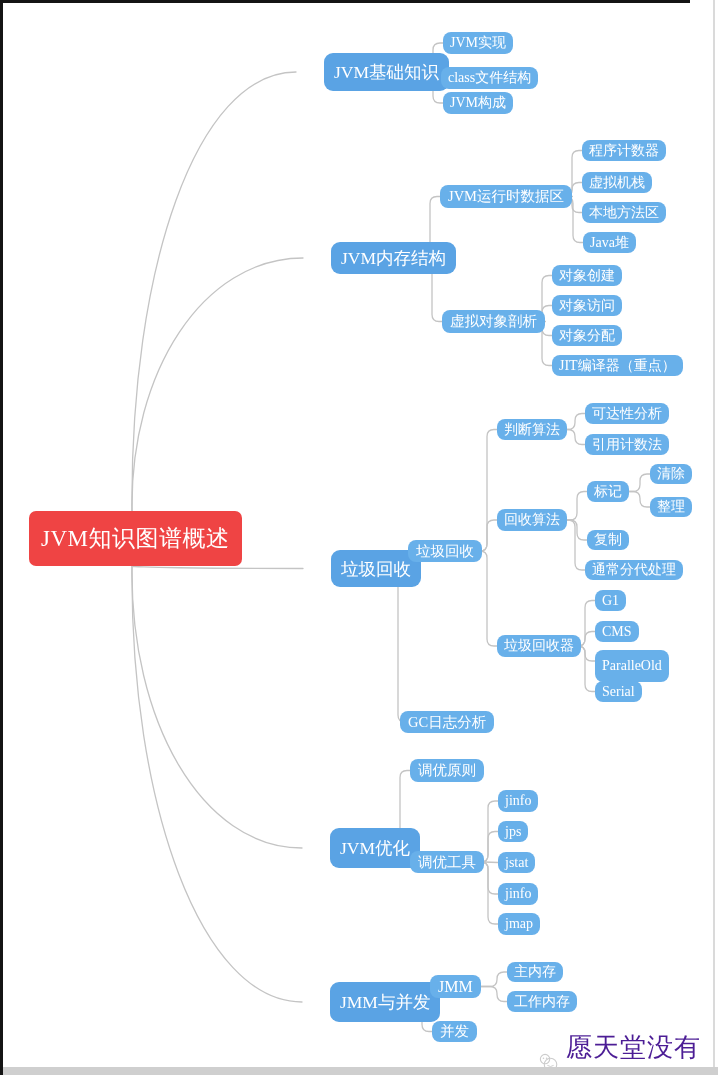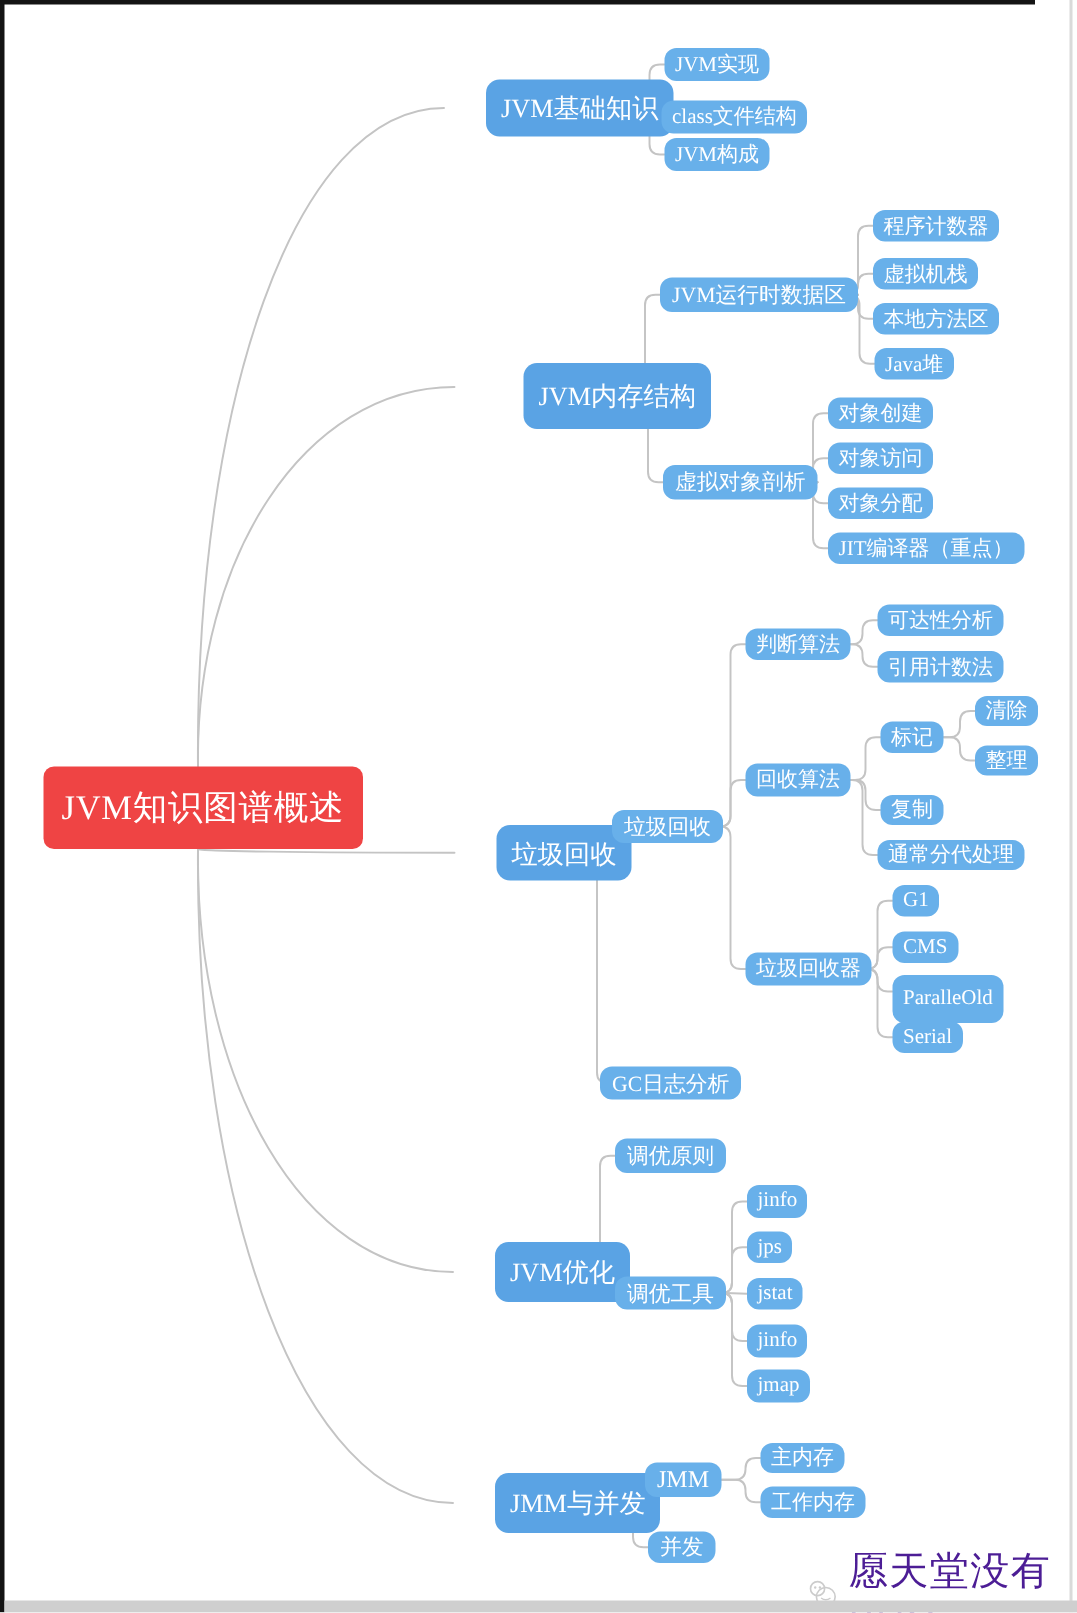--- a/index.html
+++ b/index.html
@@ -80,21 +80,21 @@
       <path d="M412 1002L415 1002Q422 1002 422 1009L422 1024.5Q422 1031.5 429 1031.5L432 1031.5" fill="none" stroke="#c4c4c4" stroke-width="1.3" stroke-linecap="round"></path>
     </svg>
 
   <div class="node root" id="n-root" style="left:29px;top:511px;height:55px">JVM知识图谱概述</div>
 
   <div class="node lv1" id="n-basics" style="left:296px;top:53px;height:38px">JVM基础知识</div>
   <div class="node lv3" id="n-impl" style="left:443px;top:32px;height:22px">JVM实现</div>
   <div class="node lv3" id="n-classfile" style="left:441px;top:67px;height:22px">class文件结构</div>
   <div class="node lv3" id="n-composition" style="left:443px;top:92px;height:22px">JVM构成</div>
 
-  <div class="node lv1" id="n-memory" style="left:321px;top:242px;height:44px">JVM内存结构</div>
+  <div class="node lv1" id="n-memory" style="left:303px;top:242px;height:32px">JVM内存结构</div>
   <div class="node lv2" id="n-runtime" style="left:440px;top:185px;height:23px">JVM运行时数据区</div>
   <div class="node lv3" id="n-pcreg" style="left:582px;top:140px;height:21px">程序计数器</div>
   <div class="node lv3" id="n-vmstack" style="left:582px;top:172px;height:21px">虚拟机栈</div>
   <div class="node lv3" id="n-nativearea" style="left:582px;top:202px;height:21px">本地方法区</div>
   <div class="node lv3" id="n-heap" style="left:583px;top:232px;height:21px">Java堆</div>
   <div class="node lv2" id="n-objana" style="left:442px;top:310px;height:23px">虚拟对象剖析</div>
   <div class="node lv3" id="n-objcreate" style="left:552px;top:265px;height:21px">对象创建</div>
   <div class="node lv3" id="n-objaccess" style="left:552px;top:295px;height:21px">对象访问</div>
   <div class="node lv3" id="n-objalloc" style="left:552px;top:325px;height:21px">对象分配</div>
   <div class="node lv3" id="n-jit" style="left:552px;top:355px;height:21px">JIT编译器（重点）</div>

